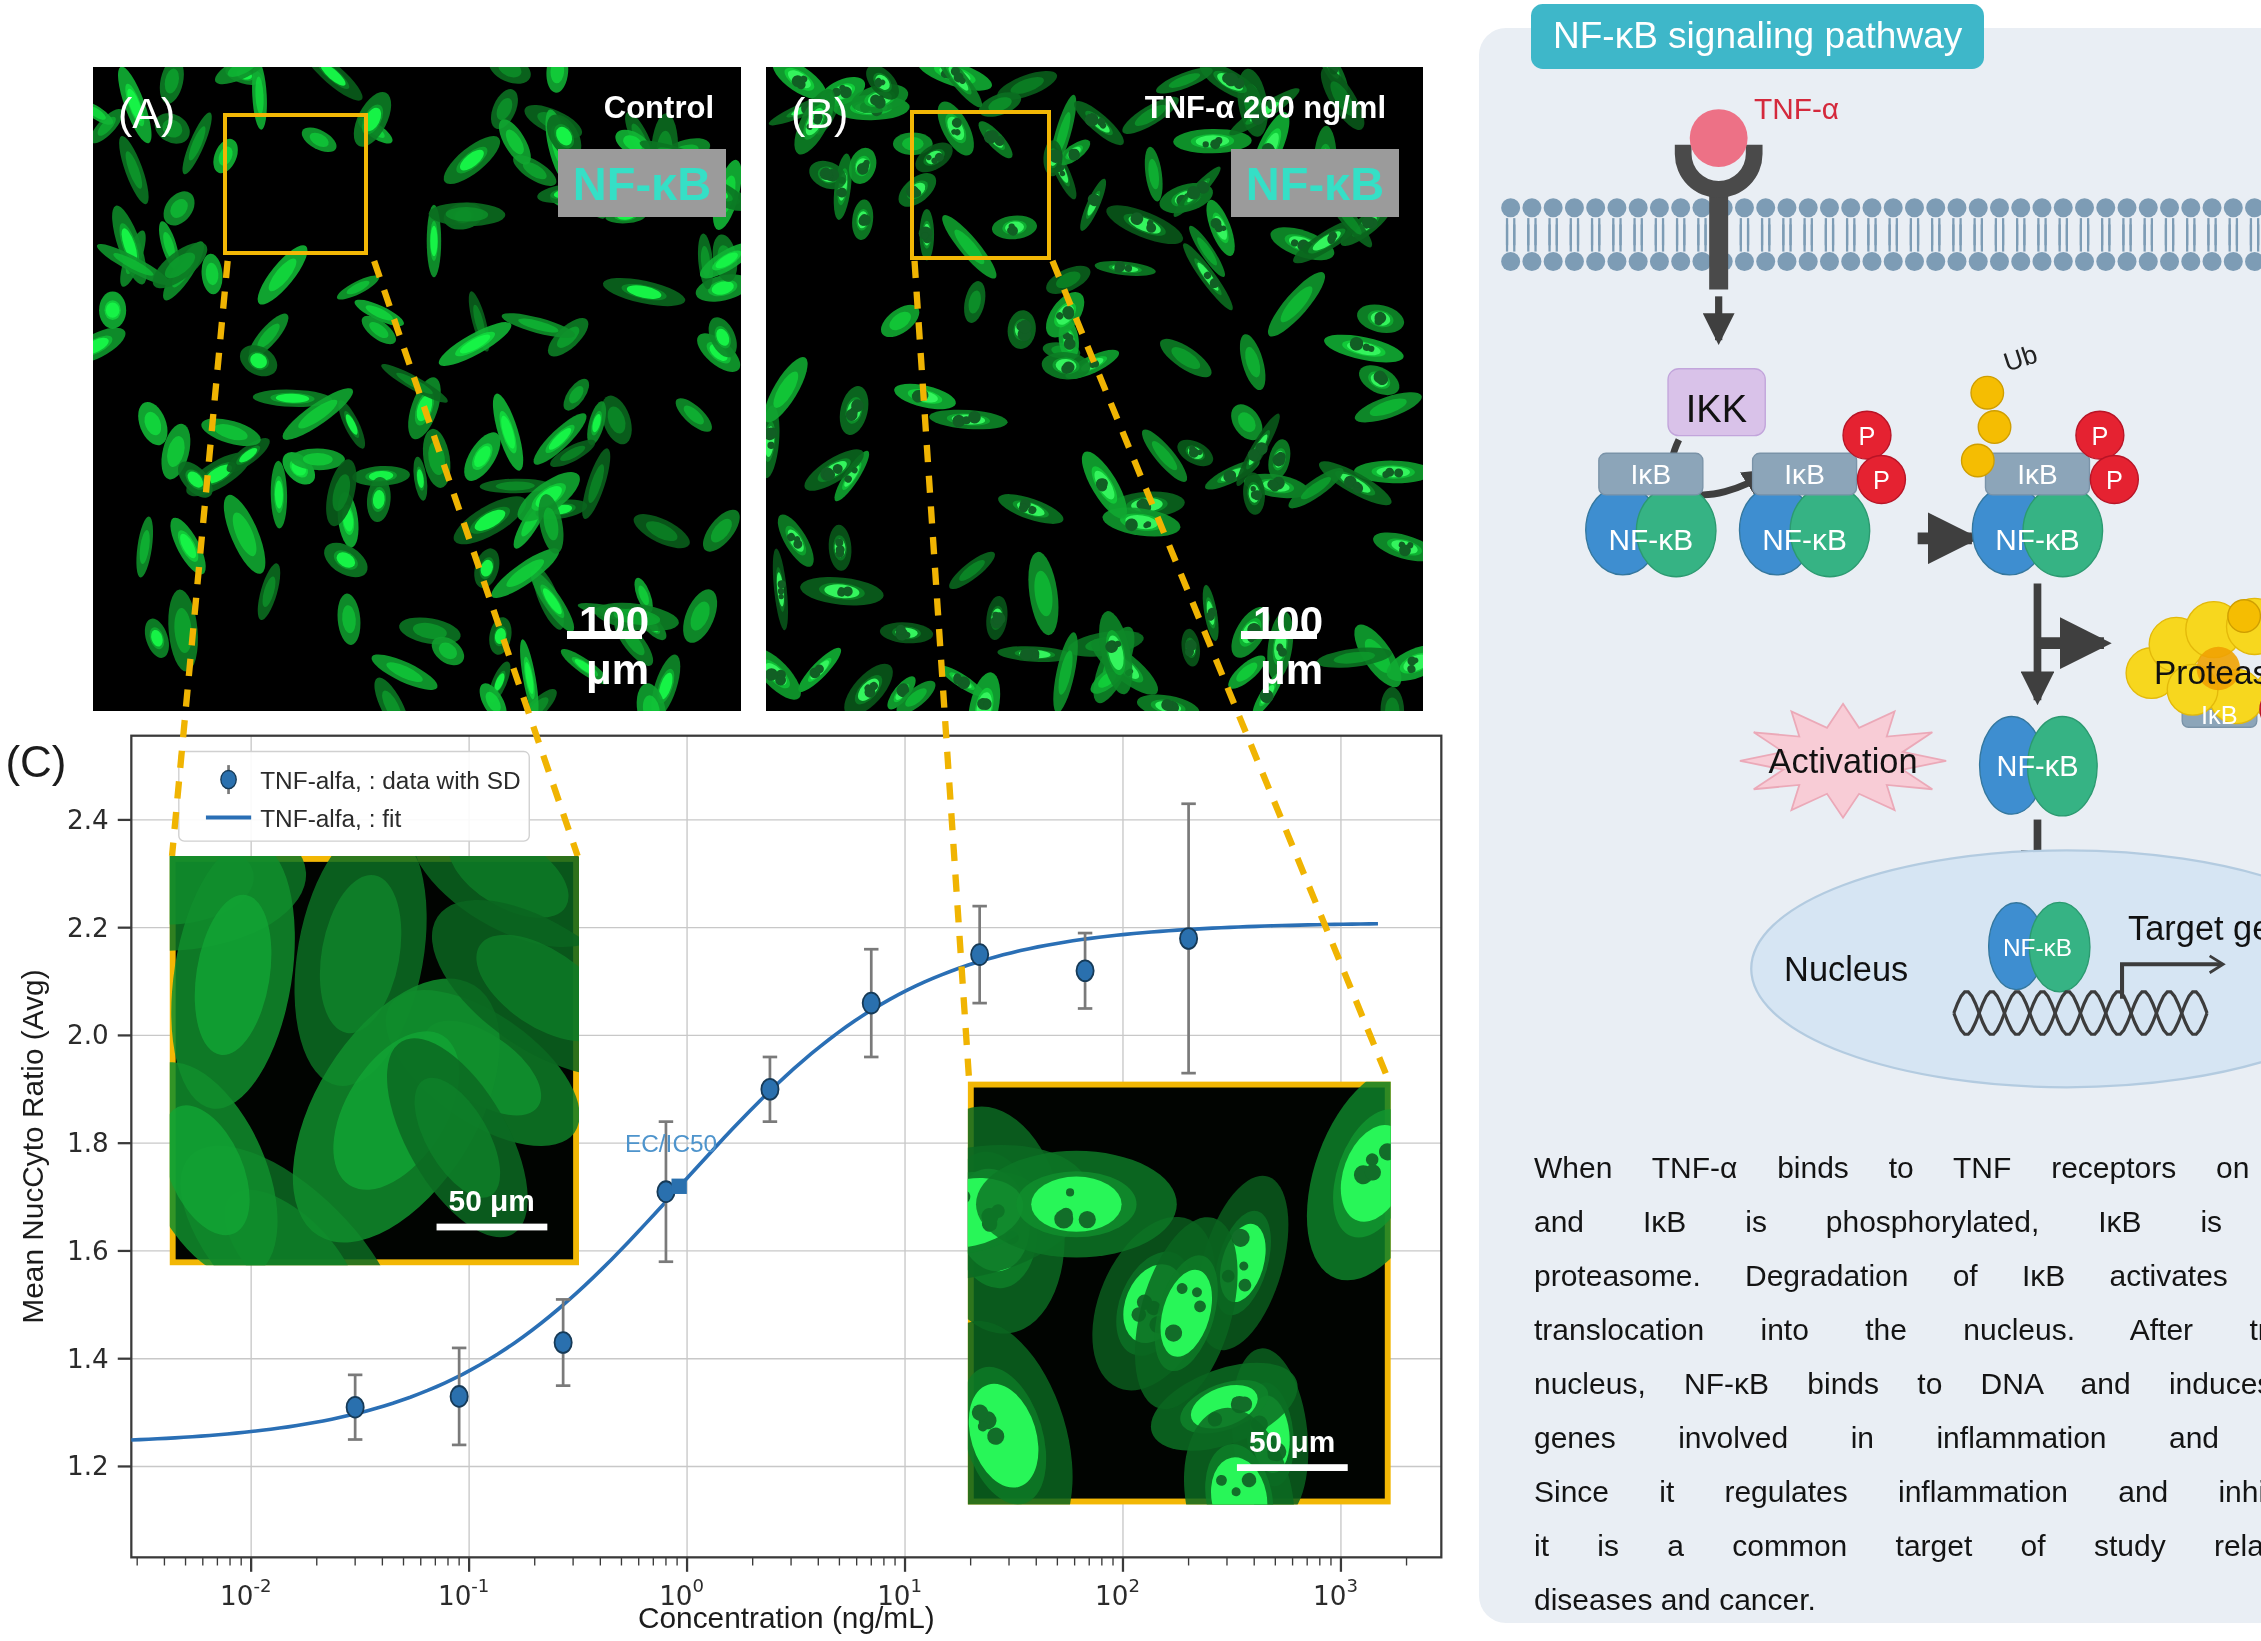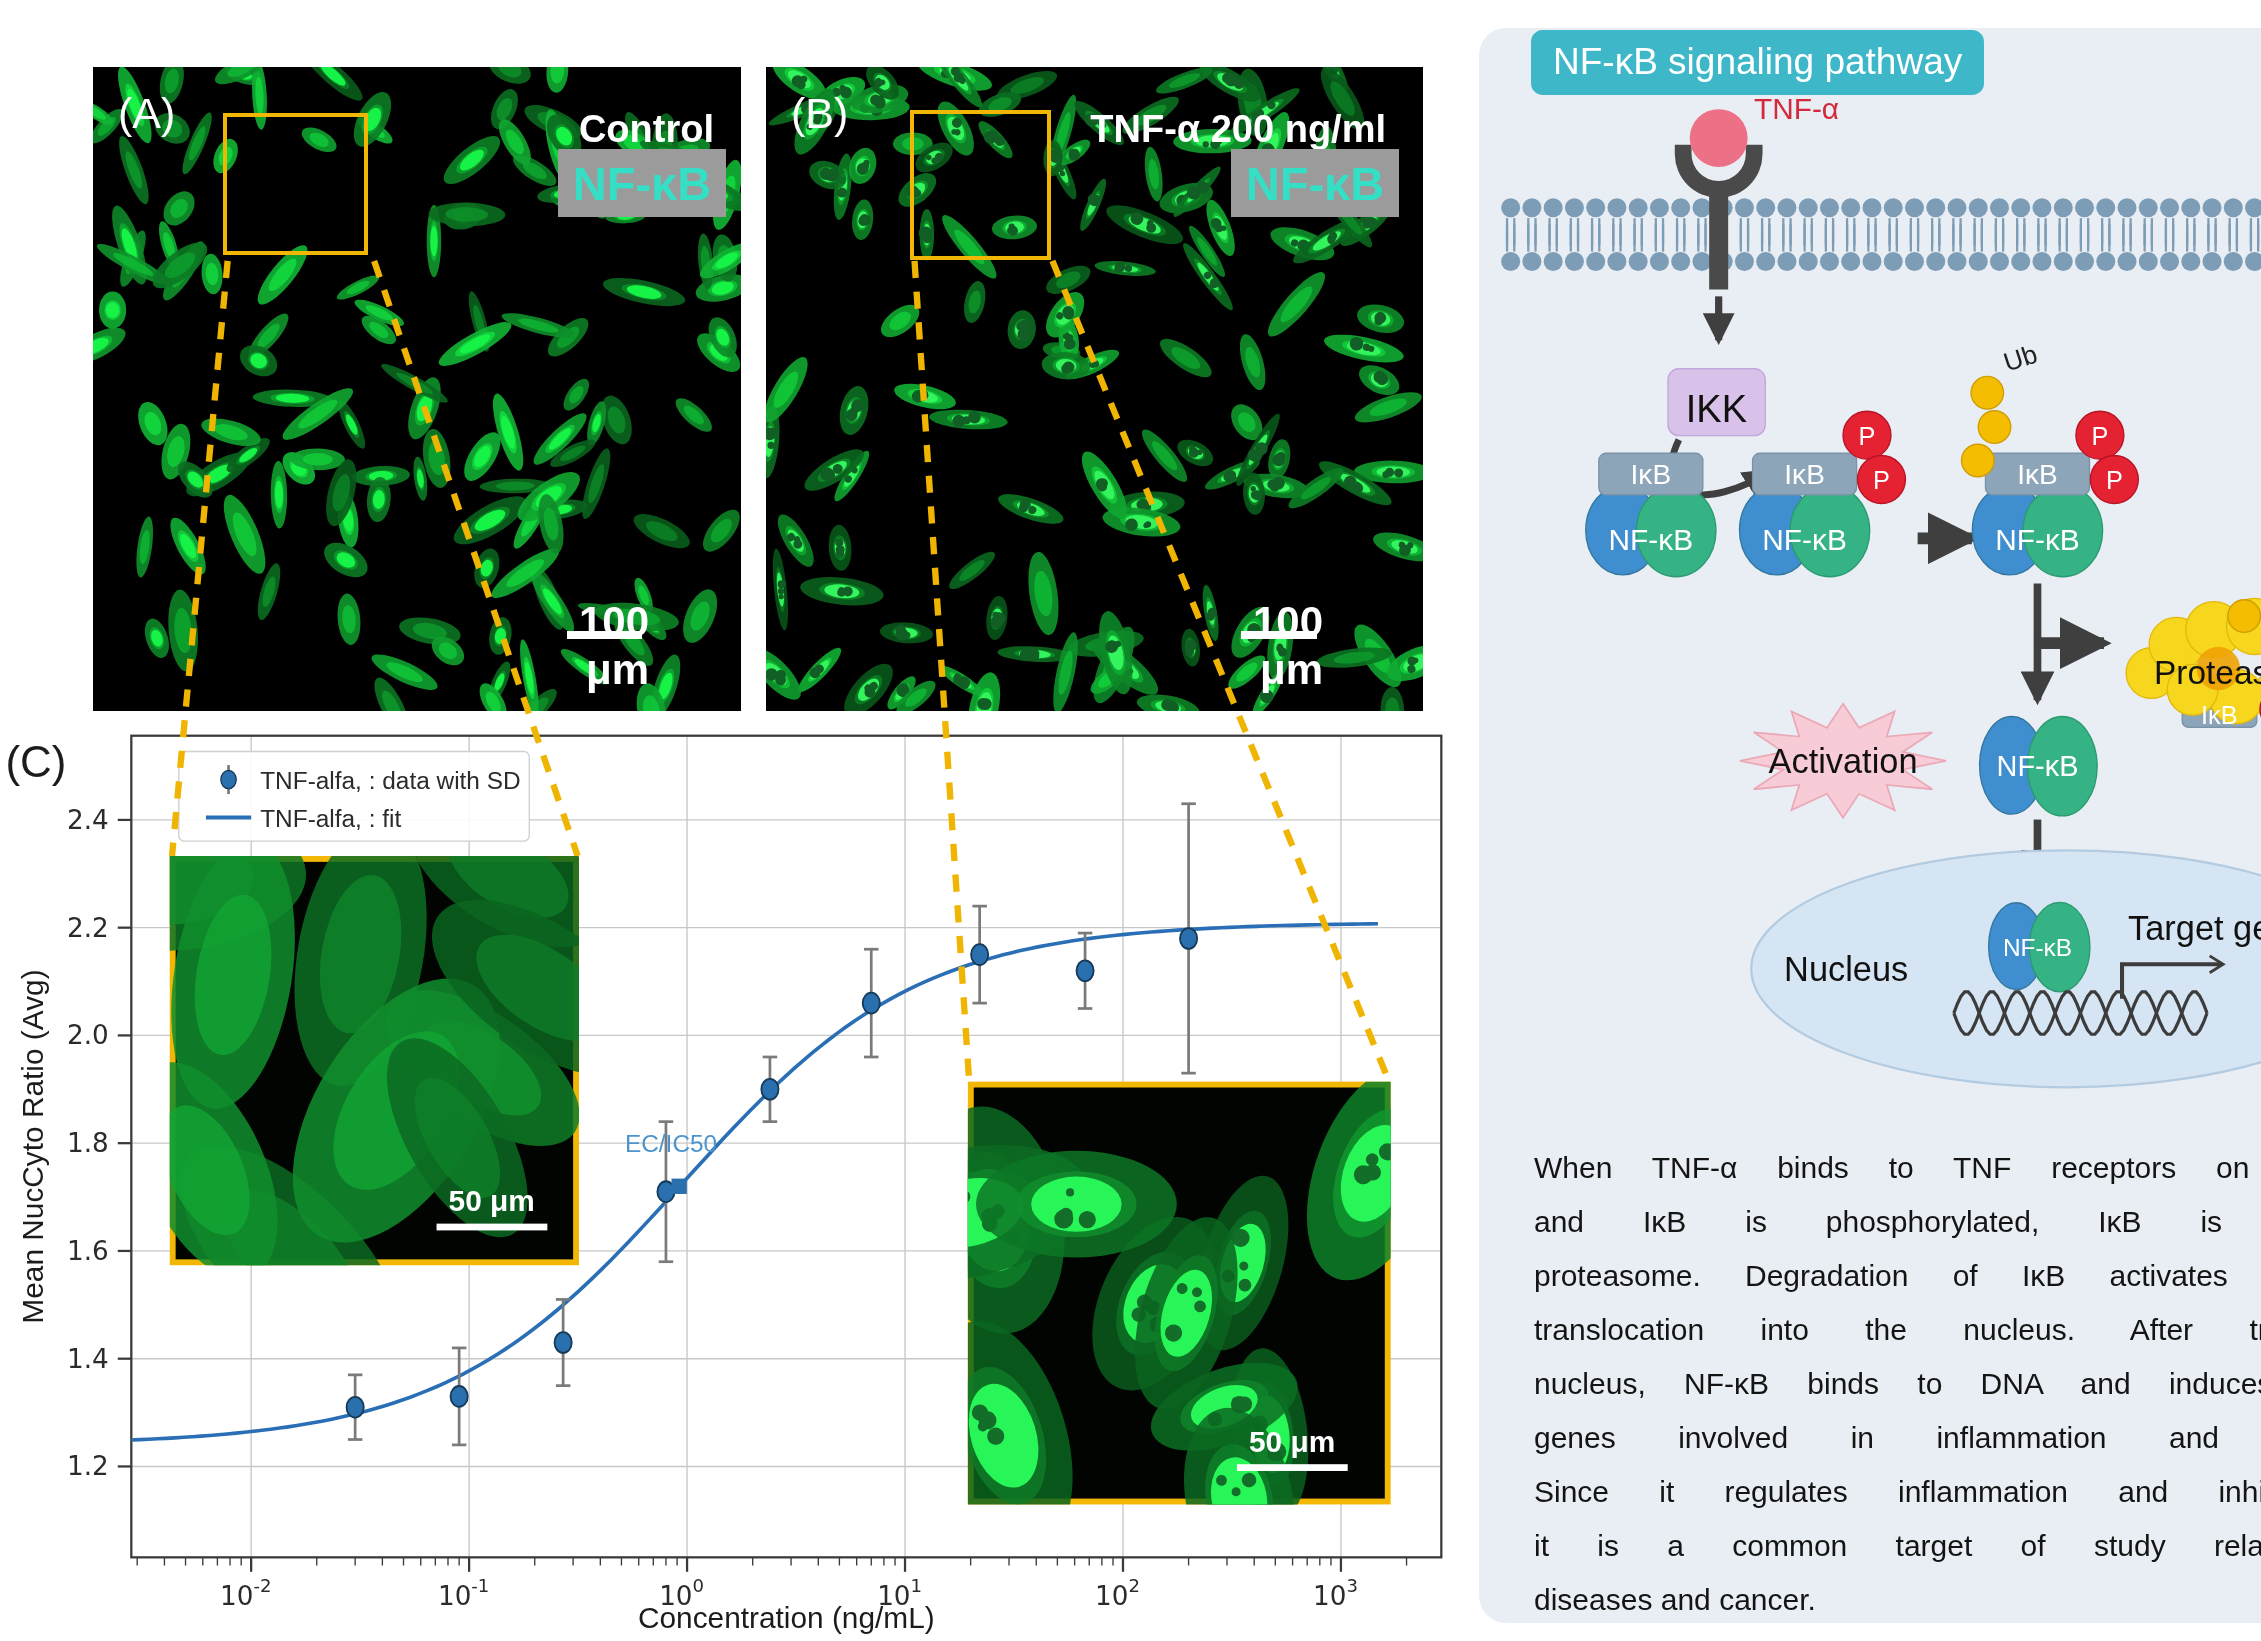--- a/index.html
+++ b/index.html
@@ -1,31 +1,31 @@
 <!DOCTYPE html>
 <html style="font-size:7.2px"><head>
 <meta charset="utf-8">
 <style>
   html,body{margin:0;padding:0;background:#fff;}
   #page{position:relative;width:2605px;height:1641px;background:#ffffff;overflow:hidden;
         font-family:"Liberation Sans","DejaVu Sans",sans-serif;}
   .abs{position:absolute;}
   .micro-panel{position:absolute;background:#000;overflow:hidden;}
   .panel-label{position:absolute;color:#fff;font-size:43px;font-weight:400;}
-  .panel-title{position:absolute;color:#fff;font-size:38px;font-weight:700;margin-top:18px;}
+  .panel-title{position:absolute;color:#fff;font-size:31px;font-weight:700;}
   .stain-badge{position:absolute;background:#9b9b9b;color:#35dfc6;font-weight:700;
                font-size:47px;display:flex;align-items:center;justify-content:center;}
   .zoom-box{position:absolute;border:4.5px solid #f2b705;}
   .sbar-text{position:absolute;color:#fff;font-weight:700;font-size:42px;text-align:right;}
   .sbar-line{position:absolute;background:#fff;height:8.1px;}
   #right-bg{position:absolute;left:1479px;top:28px;width:1126px;height:1595px;
             background:#e9eef4;border-radius:27px;}
   #pathway-banner{position:absolute;left:1531px;top:3.6px;height:65px;padding:0 22px;
                   background:#3eb7c9;border-radius:11.8px;color:#fff;font-size:37px;
-                  display:flex;align-items:center;margin-top:26px;}
+                  display:flex;align-items:center;}
   #desc{position:absolute;left:1534px;top:1141px;width:1065px;color:#141414;
         font-size:30px;line-height:54px;}
   #desc .just{text-align:justify;text-align-last:justify;}
   #desc .last{text-align:left;}
   svg text{font-family:"Liberation Sans","DejaVu Sans",sans-serif;}
   .chart-text{font-family:"DejaVu Sans","Liberation Sans",sans-serif;}
 </style>
 </head>
 <body>
 

